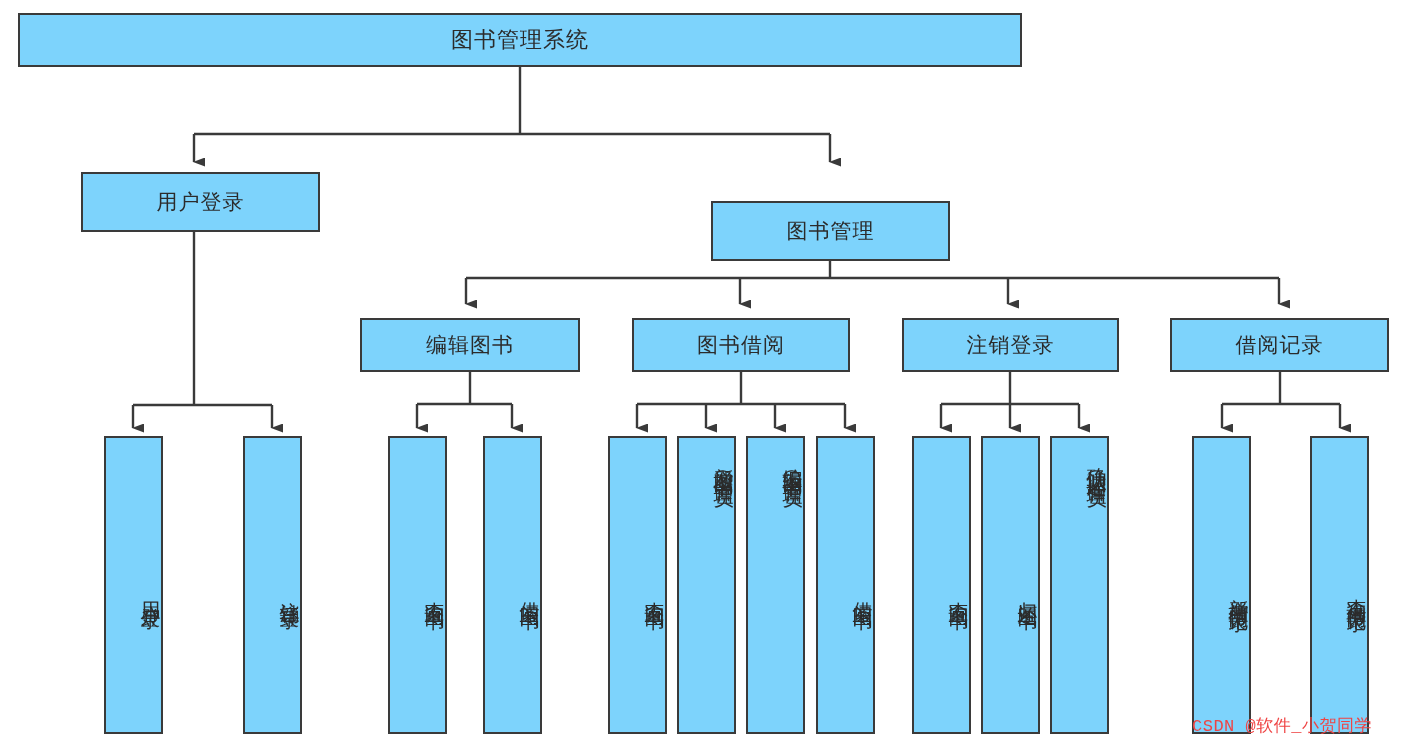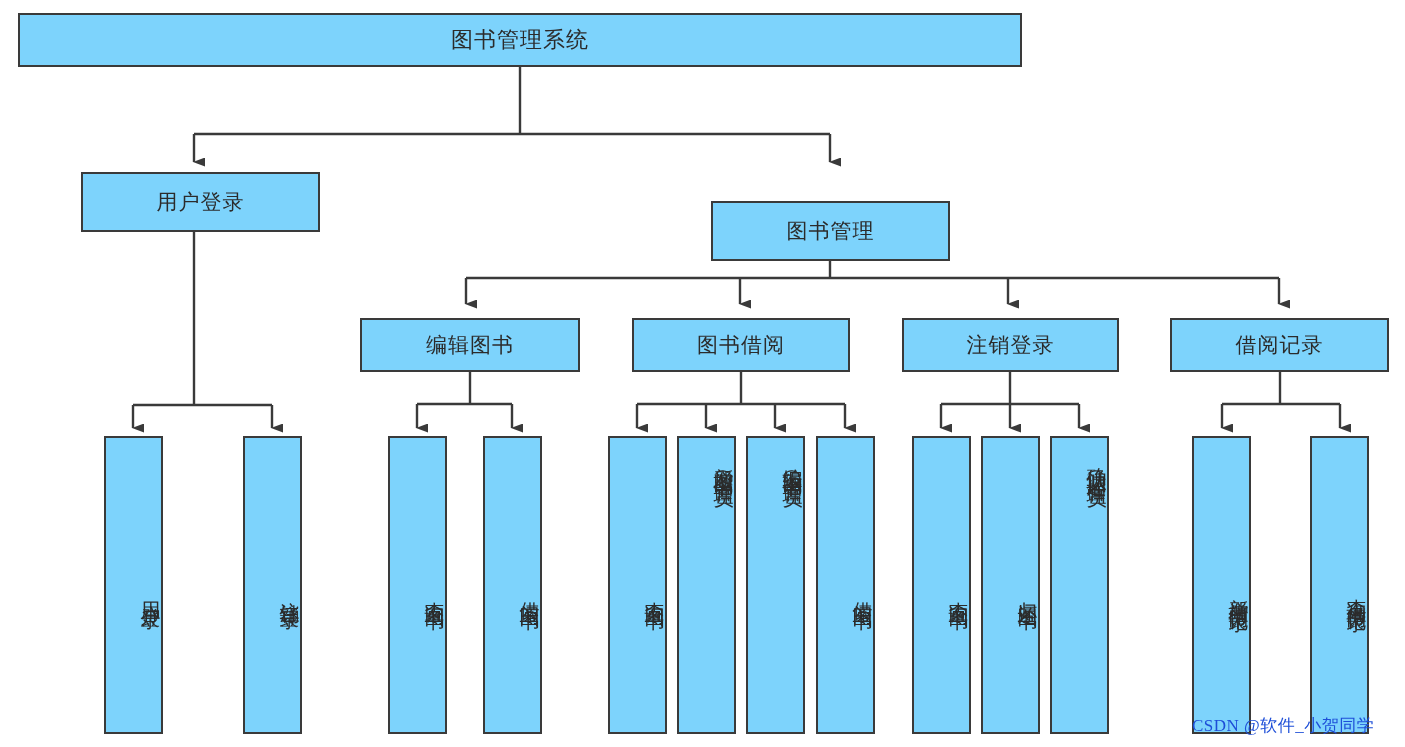--- a/index.html
+++ b/index.html
@@ -38,24 +38,24 @@
     letter-spacing:3px;
   }
   .node.v.tall{
     justify-content:flex-start;
   }
   .watermark{
     position:absolute;
     left:1192px;
     top:714px;
     font-size:17px;
-    color:#1d4ed8;
+    color:#ef4444;
     letter-spacing:0.5px;
     white-space:nowrap;
-    font-family:Liberation Serif, serif;
+    font-family:Liberation Mono, monospace;
   }
   svg.links{position:absolute;left:0;top:0;width:1405px;height:747px;pointer-events:none;}
 </style>
 </head>
 <body>
 
 <div id="diagram">
 
   <svg class="links" viewBox="0 0 1405 747">
     <defs>

